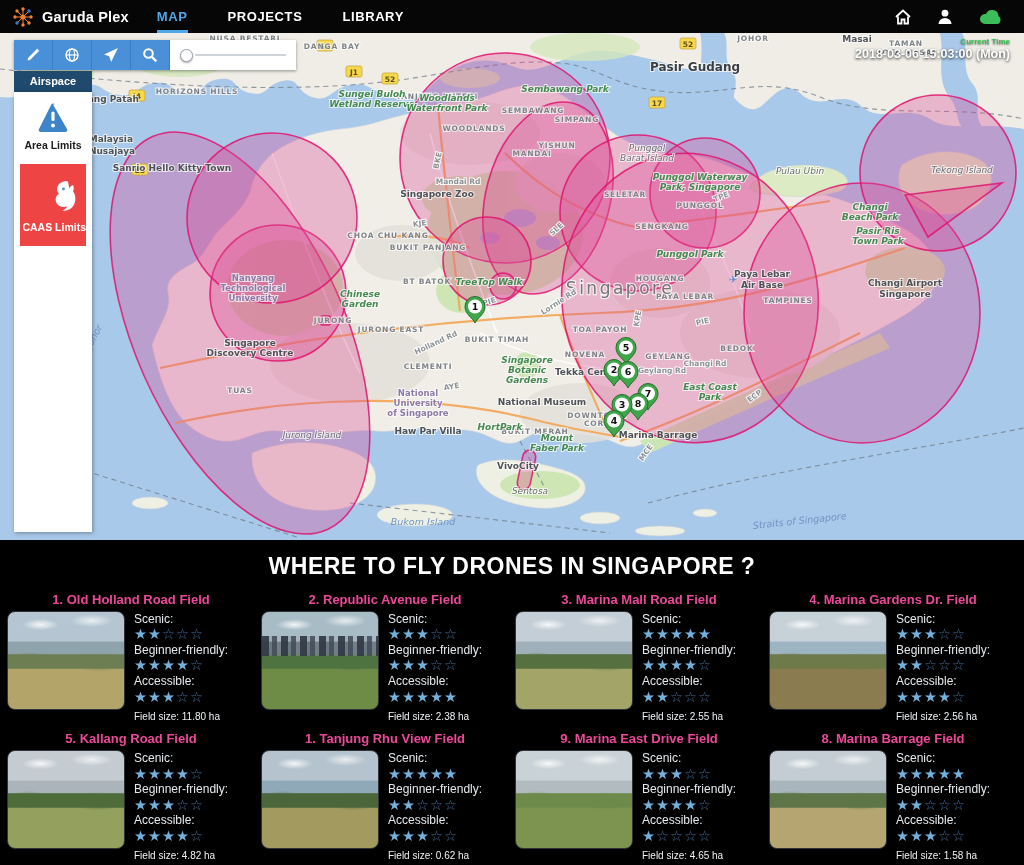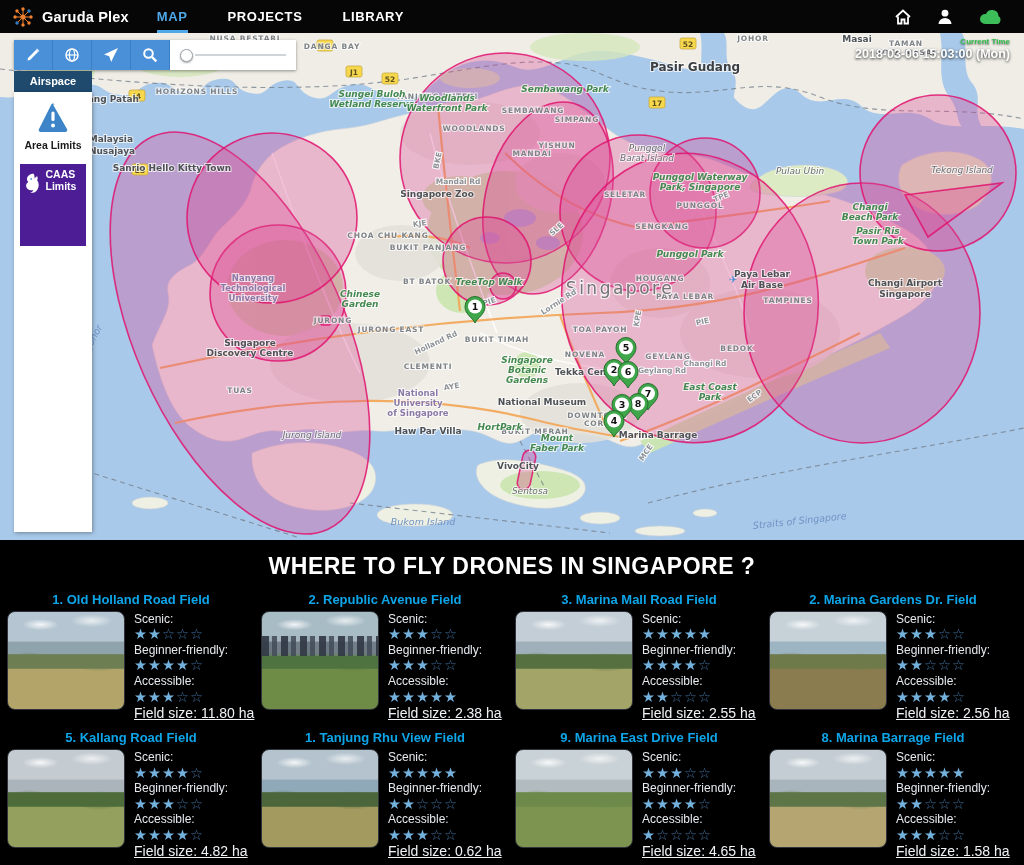--- a/index.html
+++ b/index.html
@@ -39,45 +39,45 @@
   .slider-box{width:106px;height:30px;background:#fff;display:flex;align-items:center;padding:0 10px;}
   .slider-handle{width:11px;height:11px;border-radius:50%;background:#fff;border:1.5px solid #9aa2ab;
                  box-shadow:0 1px 2px rgba(0,0,0,.35);cursor:pointer;flex:none;}
   .slider-track{height:2px;background:#cfd4d8;flex:1;margin-left:2px;}
   .airspace-tab{position:absolute;left:14px;top:38px;width:78px;height:21px;background:#1f4a6e;
                 color:#fff;font-size:11px;font-weight:bold;text-align:center;line-height:21px;cursor:pointer;}
   .side-panel{position:absolute;left:14px;top:59px;width:78px;height:440px;background:#fff;
               box-shadow:1px 1px 4px rgba(0,0,0,.35);}
   .layer-item{display:flex;flex-direction:column;align-items:center;padding-top:10px;cursor:pointer;}
   .layer-item .cap{font-size:10.5px;font-weight:bold;color:#1a1a1a;margin-top:5px;}
-  .layer-btn{margin:13px auto 0;width:66px;height:82px;background:#4c1d95;display:flex;
-             flex-direction:row;align-items:flex-start;justify-content:center;cursor:pointer;}
+  .layer-btn{margin:13px auto 0;width:66px;height:82px;background:#ef4444;display:flex;
+             flex-direction:column;align-items:flex-end;justify-content:center;cursor:pointer;}
   .layer-btn .cap{font-size:10.5px;font-weight:bold;color:#fff;margin-top:4px;}
   .time-box{position:absolute;right:14px;top:4px;text-align:right;pointer-events:none;}
   .time-label{font-size:8px;font-weight:bold;color:#35c04f;text-shadow:0 1px 2px rgba(0,0,0,.6);text-align:right;}
   .time-value{font-size:12.5px;font-weight:bold;color:#fff;text-shadow:0 1px 3px rgba(0,0,0,.85);margin-top:1px;}
   
   .fields{background:#000;padding-top:9px;}
   .fields-title{color:#fff;font-size:23px;font-weight:bold;text-align:center;letter-spacing:.5px;
                 margin:4px 0 12px 0;}
   .cards{display:grid;grid-template-columns:repeat(4,248px);gap:9px 6px;padding:0 7px;}
   .card{width:248px;}
-  .card-title{color:#0ea5e9;font-size:13px;font-weight:bold;text-align:center;margin-bottom:4px;
+  .card-title{color:#ec4899;font-size:13px;font-weight:bold;text-align:center;margin-bottom:4px;
               white-space:nowrap;}
   .card-body{display:flex;}
   .thumb{width:116px;height:97px;border-radius:8px;border:1px solid #30343a;flex:none;
          position:relative;overflow:hidden;}
   .skyline{position:absolute;left:0;top:25%;width:100%;height:20%;
     background:repeating-linear-gradient(90deg,rgba(52,60,72,.95) 0px,rgba(52,60,72,.95) 7px,
       rgba(130,142,154,.35) 7px,rgba(130,142,154,.35) 10px,rgba(70,80,92,.9) 10px,
       rgba(70,80,92,.9) 15px,rgba(160,170,180,.3) 15px,rgba(160,170,180,.3) 19px);}
   .ratings{margin-left:9px;flex:1;padding-top:1px;}
   .r-label{font-size:12px;color:#e6eaee;line-height:1.2;}
   .stars{font-family:"DejaVu Sans",sans-serif;font-size:14.5px;line-height:1.15;letter-spacing:1px;}
-  .f-size{font-size:14px;color:#f0f3f6;text-decoration:underline;}
+  .f-size{font-size:10px;color:#f0f3f6;margin-top:6px;}
 </style>
 </head>
 <body>
 
 <div class="stage">
 
   <div class="nav">
     <div class="brand">
       <svg width="22" height="22" viewBox="0 0 22 22">
         <g stroke="#f08030" stroke-width="1">
@@ -518,21 +518,21 @@
               <div class="stars"><span style="color: rgb(116, 178, 222);">★</span><span style="color: rgb(116, 178, 222);">★</span><span style="color: rgb(116, 178, 222);">★</span><span style="color: rgb(116, 178, 222);">★</span><span style="color: rgb(116, 178, 222);">★</span></div>
               <div class="r-label">Beginner-friendly:</div>
               <div class="stars"><span style="color: rgb(116, 178, 222);">★</span><span style="color: rgb(116, 178, 222);">★</span><span style="color: rgb(116, 178, 222);">★</span><span style="color: rgb(116, 178, 222);">★</span><span style="color: rgb(63, 111, 157);">☆</span></div>
               <div class="r-label">Accessible:</div>
               <div class="stars"><span style="color: rgb(116, 178, 222);">★</span><span style="color: rgb(116, 178, 222);">★</span><span style="color: rgb(63, 111, 157);">☆</span><span style="color: rgb(63, 111, 157);">☆</span><span style="color: rgb(63, 111, 157);">☆</span></div>
               <div class="f-size">Field size: 2.55 ha</div>
             </div>
           </div>
         </div>
         <div class="card">
-          <div class="card-title">2. Marina Gardens Dr. Field</div>
+          <div class="card-title">4. Marina Gardens Dr. Field</div>
           <div class="card-body">
             <div class="thumb" style="background: radial-gradient(26px 8px at 28% 13%, rgba(255, 255, 255, 0.85), transparent 70%), radial-gradient(30px 9px at 72% 9%, rgba(255, 255, 255, 0.7), transparent 70%), radial-gradient(30px 12px at 18% 50%, rgb(111, 122, 74), transparent 72%), radial-gradient(36px 13px at 78% 52%, rgb(111, 122, 74), transparent 72%), linear-gradient(rgb(198, 209, 216) 0%, rgb(198, 209, 216) 30%, rgb(157, 180, 194) 31%, rgb(157, 180, 194) 43%, rgb(111, 122, 74) 44%, rgb(111, 122, 74) 58%, rgb(138, 124, 78) 59%, rgb(138, 124, 78) 100%);"></div>
             <div class="ratings">
               <div class="r-label">Scenic:</div>
               <div class="stars"><span style="color: rgb(116, 178, 222);">★</span><span style="color: rgb(116, 178, 222);">★</span><span style="color: rgb(116, 178, 222);">★</span><span style="color: rgb(63, 111, 157);">☆</span><span style="color: rgb(63, 111, 157);">☆</span></div>
               <div class="r-label">Beginner-friendly:</div>
               <div class="stars"><span style="color: rgb(116, 178, 222);">★</span><span style="color: rgb(116, 178, 222);">★</span><span style="color: rgb(63, 111, 157);">☆</span><span style="color: rgb(63, 111, 157);">☆</span><span style="color: rgb(63, 111, 157);">☆</span></div>
               <div class="r-label">Accessible:</div>
               <div class="stars"><span style="color: rgb(116, 178, 222);">★</span><span style="color: rgb(116, 178, 222);">★</span><span style="color: rgb(116, 178, 222);">★</span><span style="color: rgb(116, 178, 222);">★</span><span style="color: rgb(63, 111, 157);">☆</span></div>
               <div class="f-size">Field size: 2.56 ha</div>

